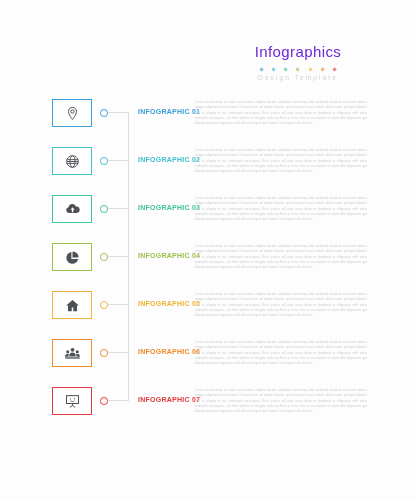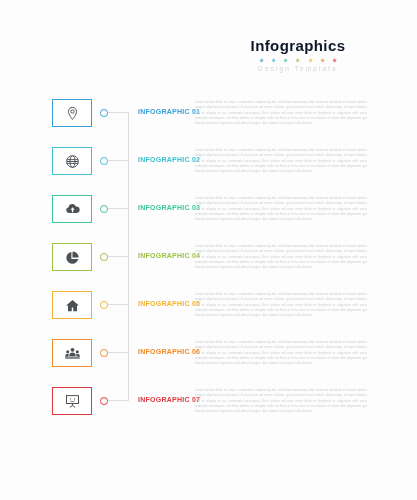--- a/index.html
+++ b/index.html
@@ -19,25 +19,25 @@
   
   #header {
     position: absolute;
     top: 36px;
     right: 34px;
     width: 170px;
     text-align: center;
   }
   #title {
     font-size: 15px;
-    font-weight: 700;
+    font-weight: 400;
     letter-spacing: 0.4px;
-    color: #0f172a;
+    color: #6d28d9;
     line-height: 1;
-    margin: 2px;
+    margin: 8px;
     white-space: nowrap;
   }
   #dots-row {
     margin-top: 5px;
     display: flex;
     justify-content: center;
     align-items: center;
     gap: 9px;
     height: 5px;
   }

